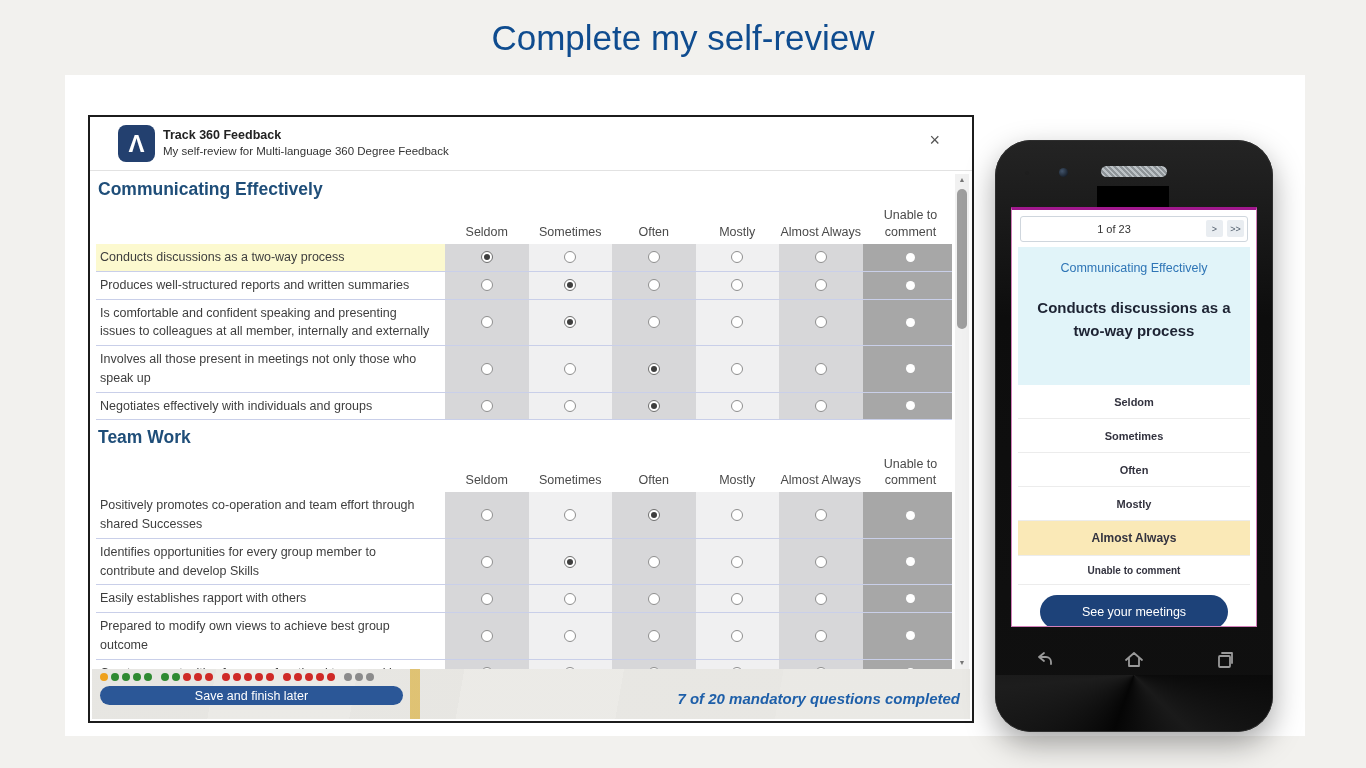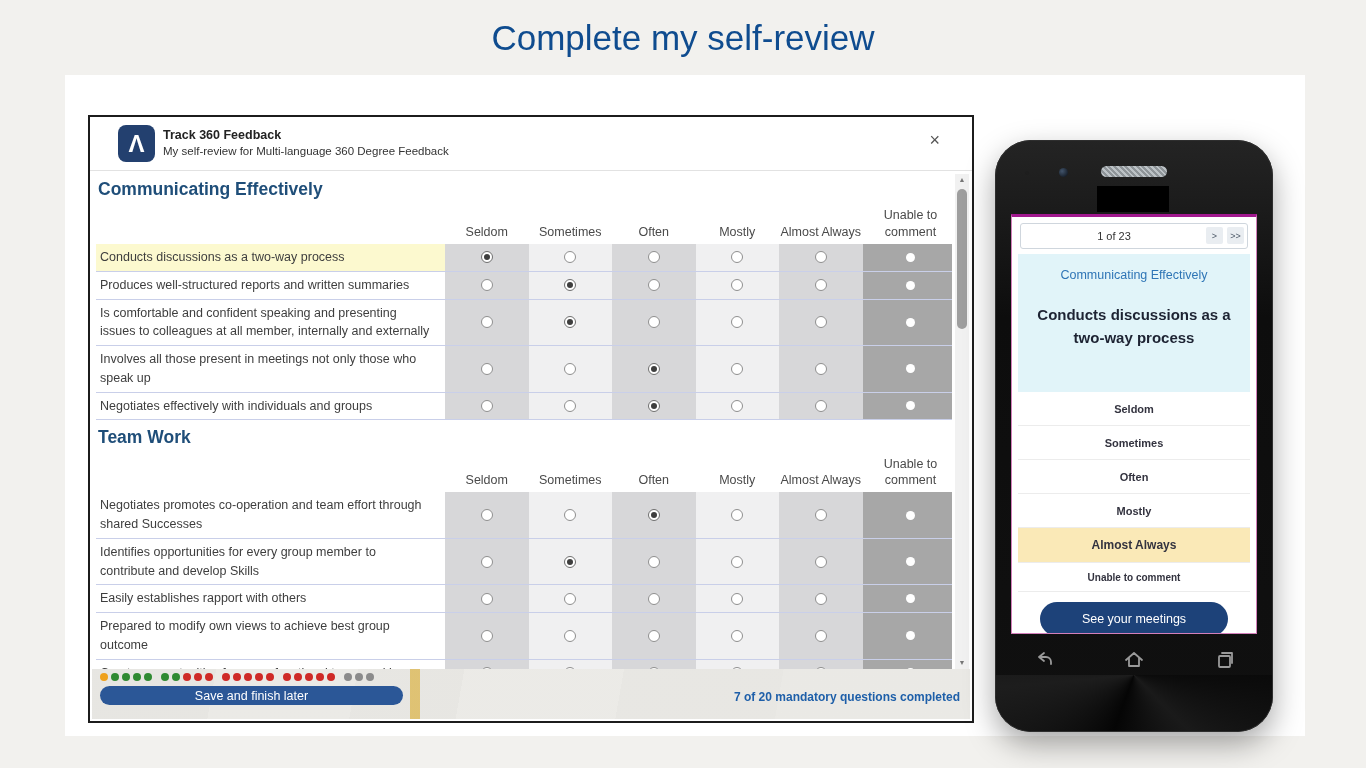--- a/index.html
+++ b/index.html
@@ -48,29 +48,29 @@
   .footer{position:absolute;left:2px;right:2px;bottom:2px;height:50px;
     background-image:
       linear-gradient(90deg, rgba(216,165,24,0) 318px, rgba(216,165,24,.55) 318px, rgba(216,165,24,.55) 328px, rgba(216,165,24,0) 328px),
       linear-gradient(rgba(238,237,233,.82), rgba(238,237,233,.82)),
       linear-gradient(100deg, #c6c5c2 0 14%, #dddcd9 14% 30%, #c9c8c5 30% 42%, #e0dfdc 42% 60%, #cccbc8 60% 78%, #d8d7d4 78%);
   }
   .dots{position:absolute;left:8px;top:4px;display:flex;align-items:center;}
   .dot{width:8px;height:8px;border-radius:50%;margin-right:3px;}
   .dot.g5{margin-right:9px;}
   .save-btn{position:absolute;left:8px;top:17px;width:303px;height:19px;border-radius:14px;background:#2b5797;color:#fff;font-size:12.5px;display:flex;align-items:center;justify-content:center;cursor:pointer;}
-  .status{position:absolute;right:10px;top:21px;font-size:12px;font-weight:bold;color:#1e5fa9;}
+  .status{position:absolute;right:10px;top:21px;font-size:15px;font-weight:bold;color:#1e5fa9;font-style:italic;}
 
   
   .phone{position:absolute;left:995px;top:140px;width:278px;height:592px;border-radius:36px;background:linear-gradient(180deg,#242424,#0d0d0d 30%,#101010);box-shadow:0 12px 30px rgba(0,0,0,.35), inset 0 0 0 1px #2e2e2e;}
   .cam{position:absolute;left:64px;top:28px;width:9px;height:9px;border-radius:50%;background:radial-gradient(circle at 35% 35%, #42546b, #090e15);}
   .sensor{position:absolute;left:30px;top:31px;width:4px;height:4px;border-radius:50%;background:#1e1e1e;}
   .speaker{position:absolute;left:106px;top:26px;width:66px;height:11px;border-radius:6px;background:repeating-linear-gradient(45deg,#8e9498 0 2px,#bcc2c6 2px 4px);}
   .redact{position:absolute;left:102px;top:46px;width:72px;height:26px;background:#000;}
-  .phone-screen{position:absolute;left:16px;top:74px;width:246px;height:420px;background:#fff;box-sizing:border-box;border-top:3px solid #a1188e;border-left:1px solid #d37fba;border-right:1px solid #d37fba;border-bottom:1px solid #d37fba;overflow:hidden;}
+  .phone-screen{position:absolute;left:16px;top:67px;width:246px;height:420px;background:#fff;box-sizing:border-box;border-top:3px solid #a1188e;border-left:1px solid #d37fba;border-right:1px solid #d37fba;border-bottom:1px solid #d37fba;overflow:hidden;}
   .pgbar{position:relative;margin:6px 8px 0;height:24px;border:1px solid #cfd6dd;border-radius:3px;background:#fff;}
   .pg-label{position:absolute;left:0;right:40px;top:0;bottom:0;display:flex;align-items:center;justify-content:center;font-size:11px;color:#333;}
   .pg-btn{position:absolute;top:3px;width:17px;height:17px;background:#e9edf1;border-radius:2px;font-size:9px;color:#4d5a68;display:flex;align-items:center;justify-content:center;cursor:pointer;}
   .pg-next{right:24px;}
   .pg-last{right:3px;}
   .blue-panel{margin:5px 6px 0;height:138px;background:#e1f4f9;text-align:center;}
   .p-section{padding-top:14px;font-size:12.5px;color:#2e75b6;}
   .p-question{margin:22px auto 0;width:88%;font-size:15px;font-weight:bold;color:#1d2333;line-height:1.5;}
   .answers{margin:0 6px;}
   .ans{height:33px;display:flex;align-items:center;justify-content:center;font-size:11px;font-weight:bold;color:#33333f;border-bottom:1px solid #ececec;cursor:pointer;}
@@ -223,21 +223,21 @@
         <div class="t-hdr">
           <div class="q-col"></div>
           <div class="opt-col hdr-label">Seldom</div>
           <div class="opt-col hdr-label">Sometimes</div>
           <div class="opt-col hdr-label">Often</div>
           <div class="opt-col hdr-label">Mostly</div>
           <div class="opt-col hdr-label">Almost Always</div>
           <div class="opt-col hdr-label unable-label">Unable to comment</div>
         </div>
         <div class="t-row">
-          <div class="q-col q-cell">Negotiates promotes co-operation and team effort through shared Successes</div>
+          <div class="q-col q-cell">Positively promotes co-operation and team effort through shared Successes</div>
           <div class="opt-col cell c0">
             <div class="radio"></div>
           </div>
           <div class="opt-col cell c1">
             <div class="radio"></div>
           </div>
           <div class="opt-col cell c2">
             <div class="radio sel"></div>
           </div>
           <div class="opt-col cell c3">

